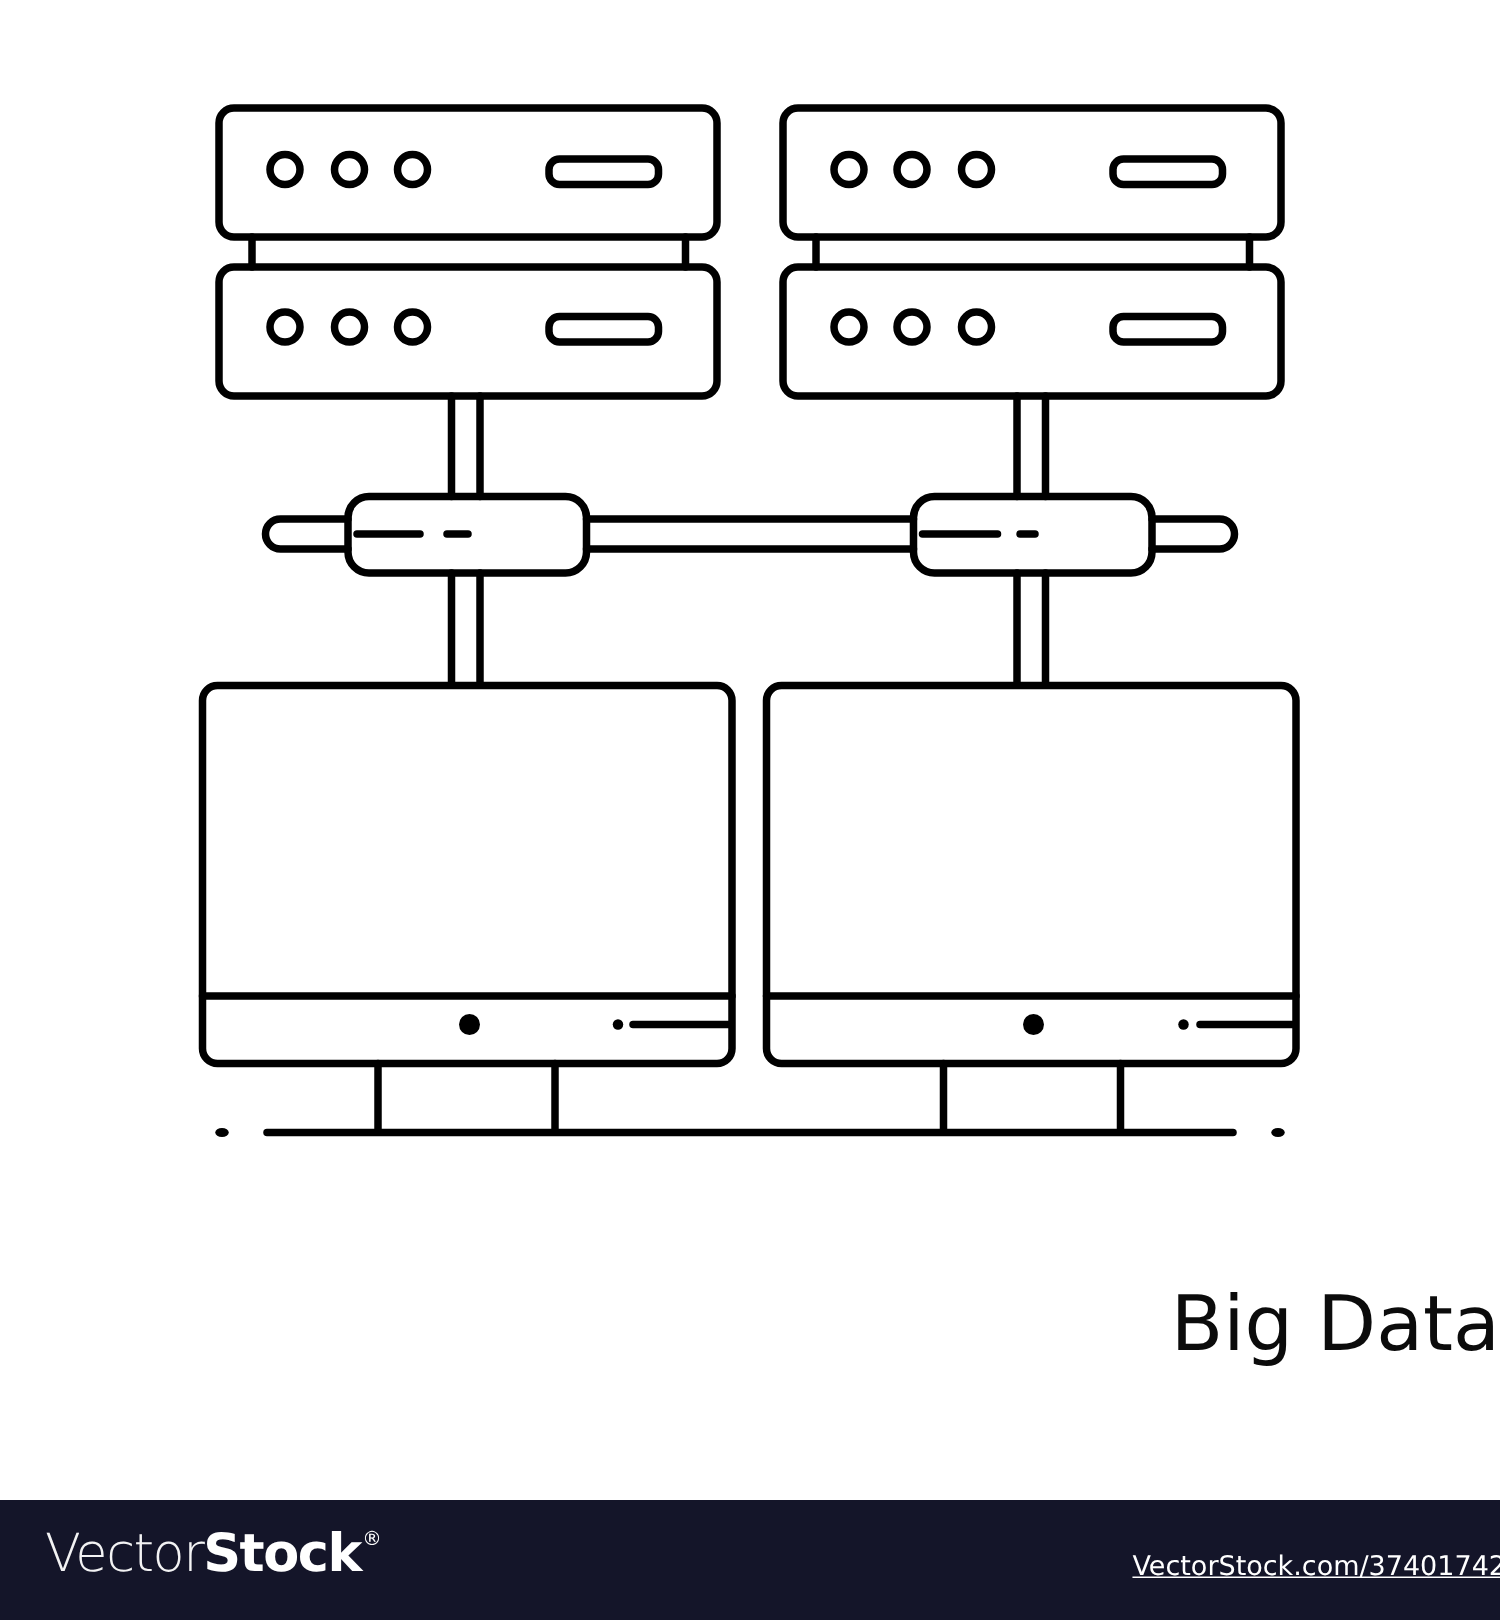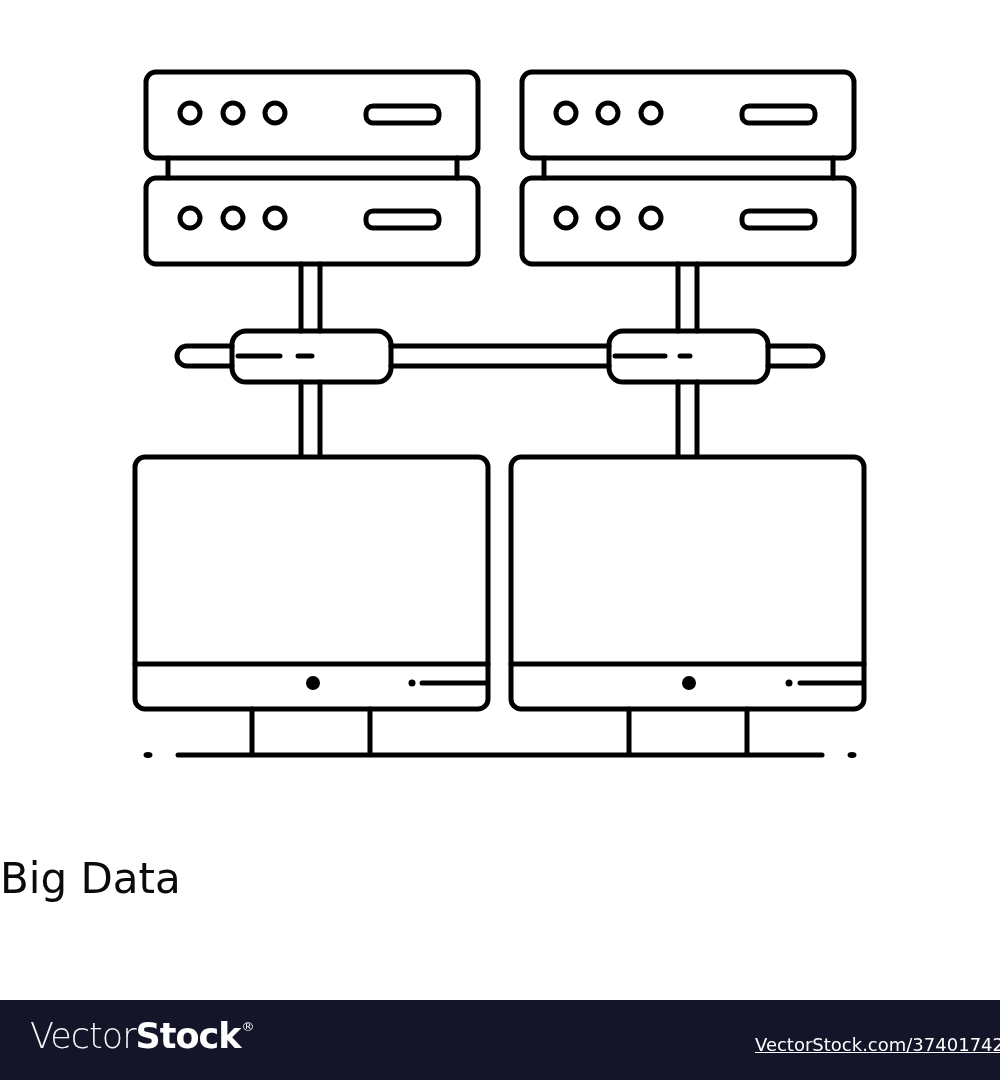--- a/index.html
+++ b/index.html
@@ -3,23 +3,23 @@
   <meta charset="utf-8">
   <style>
     html, body { margin: 0; padding: 0; }
     body {
       width: 1000px; height: 1080px; background: #ffffff;
       position: relative; overflow: hidden;
       font-family: "Liberation Sans", "DejaVu Sans", sans-serif;
     }
     .art { position: absolute; left: 0; top: 0; width: 1000px; height: 1000px; }
     .caption {
-      position: absolute; left: 0; top: 858px; width: 1000px; text-align: left;
+      position: absolute; left: 0; top: 858px; width: 1000px; text-align: right;
       font-family: "DejaVu Sans", "Liberation Sans", sans-serif;
-      font-size: 42px; color: #0b0b0b; letter-spacing: 0px; line-height: 1;
+      font-size: 51px; color: #0b0b0b; letter-spacing: 0px; line-height: 1;
     }
     .footer {
       position: absolute; left: 0; top: 1000px; width: 1000px; height: 80px;
       background: #141529;
       padding-left: 32px;
     }
     .logo {
       position: absolute; left: 30px; top: 19px; color: #ffffff;
       font-family: "DejaVu Sans", "Liberation Sans", sans-serif;
       font-size: 35px; line-height: 1; letter-spacing: -1px;

